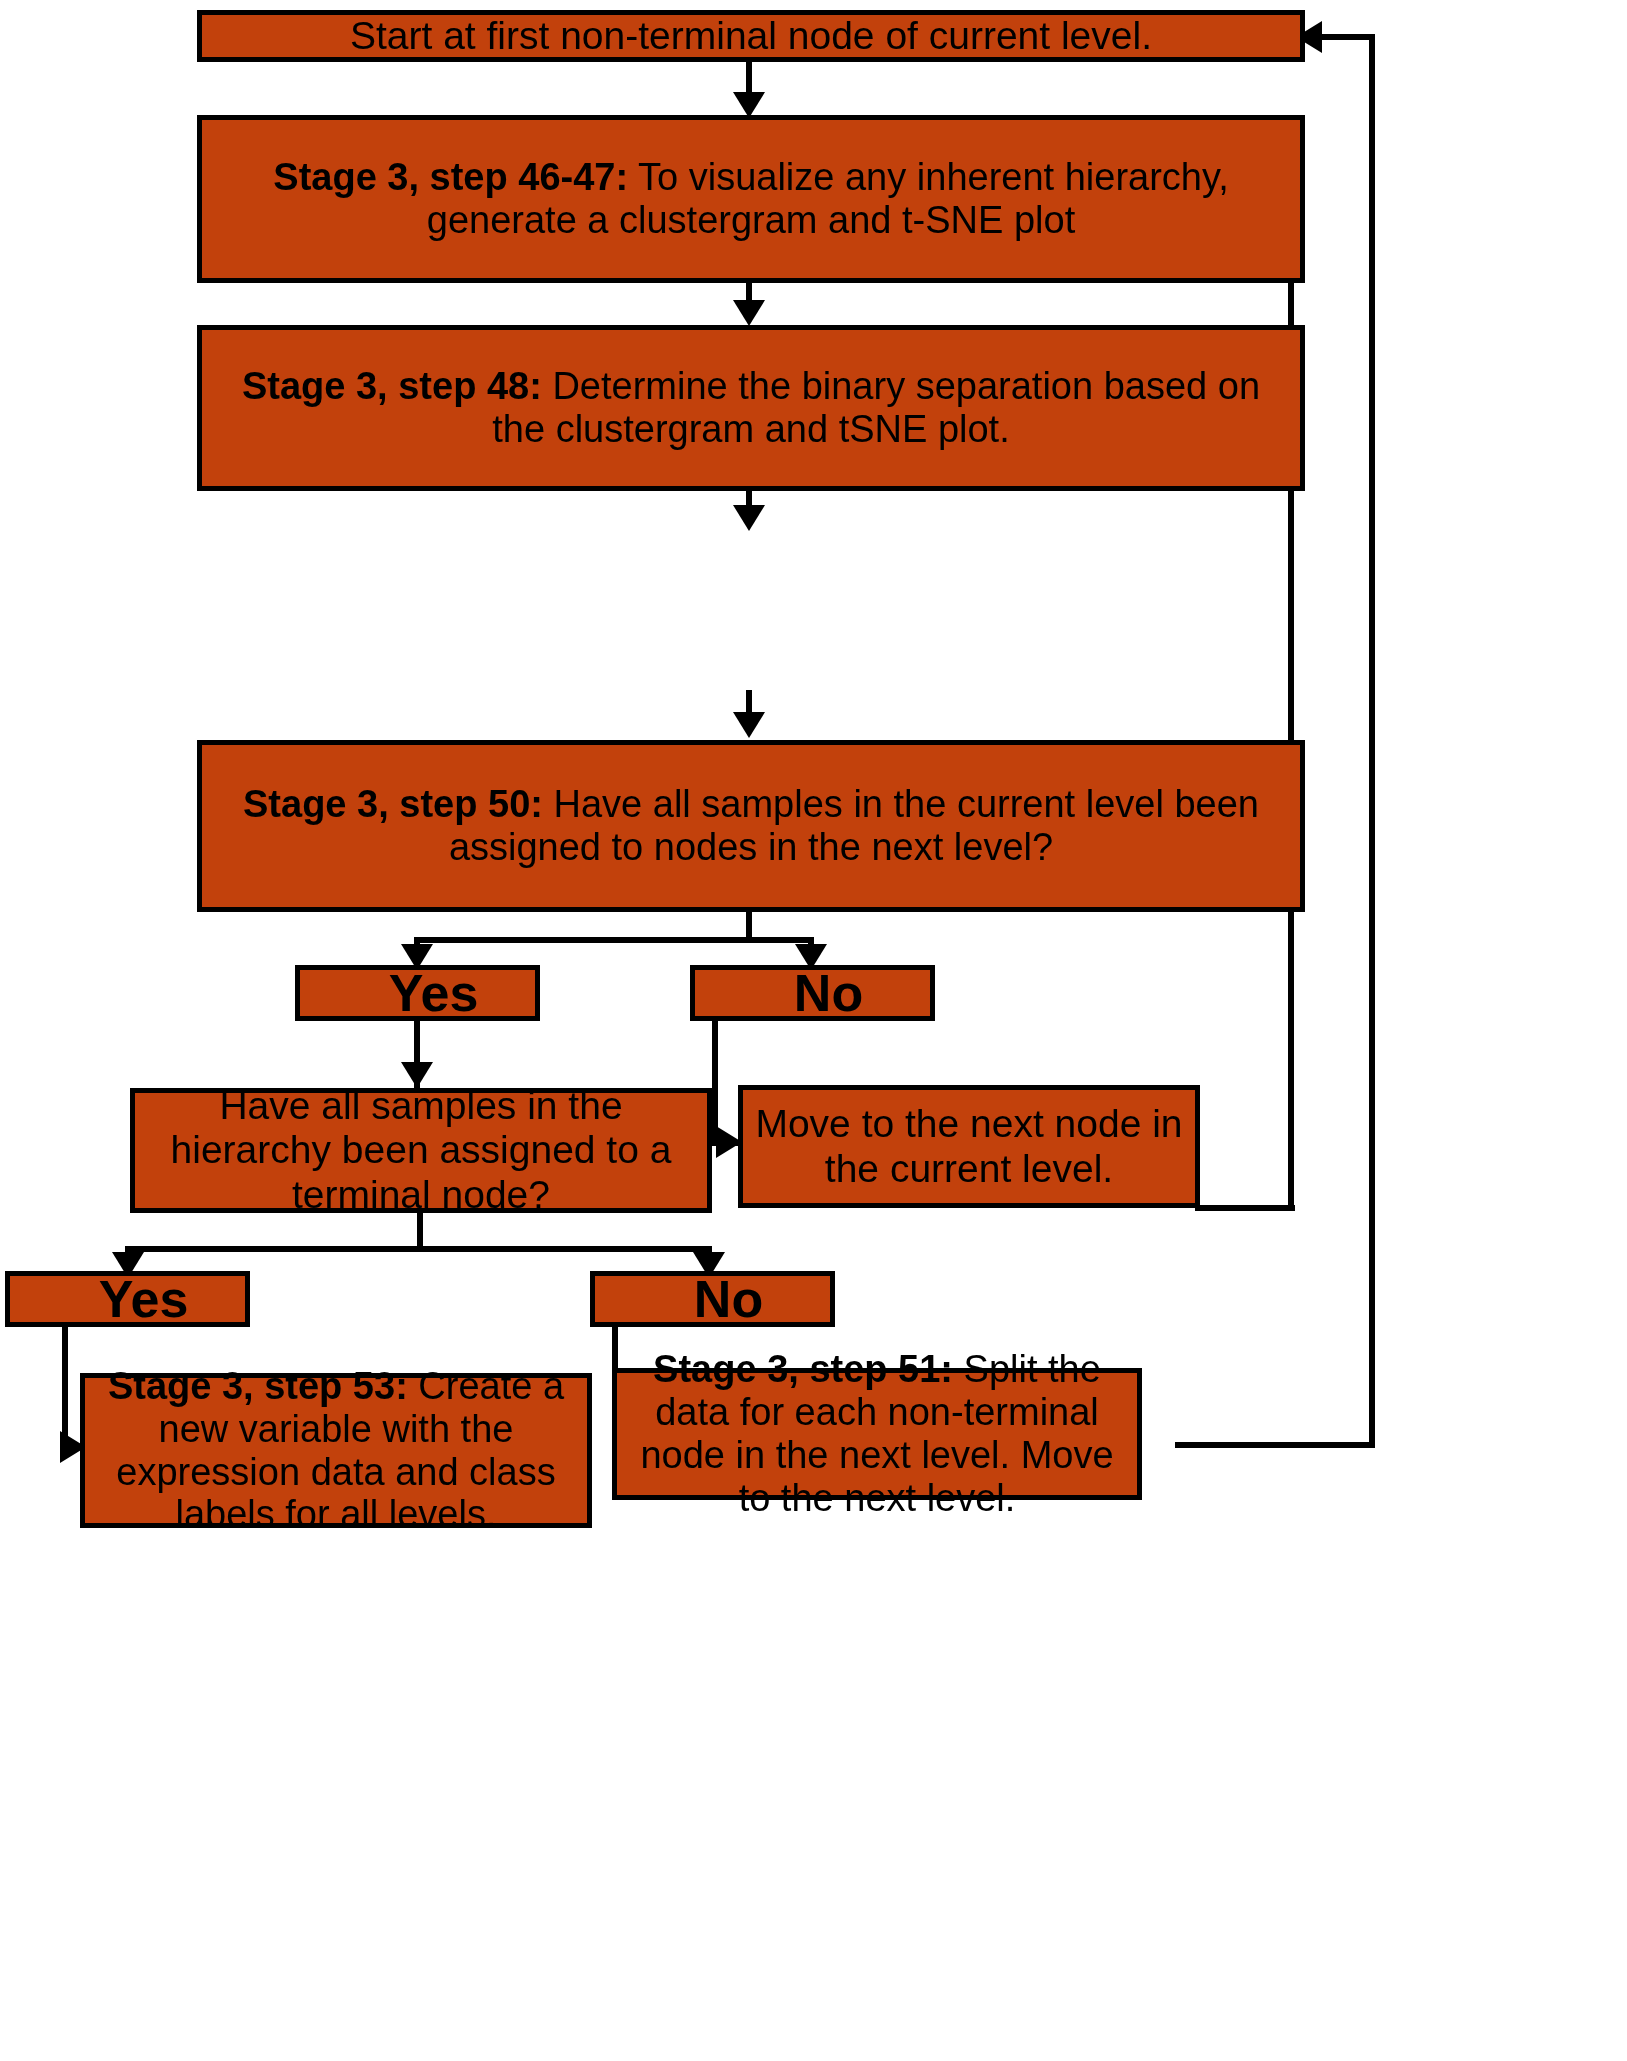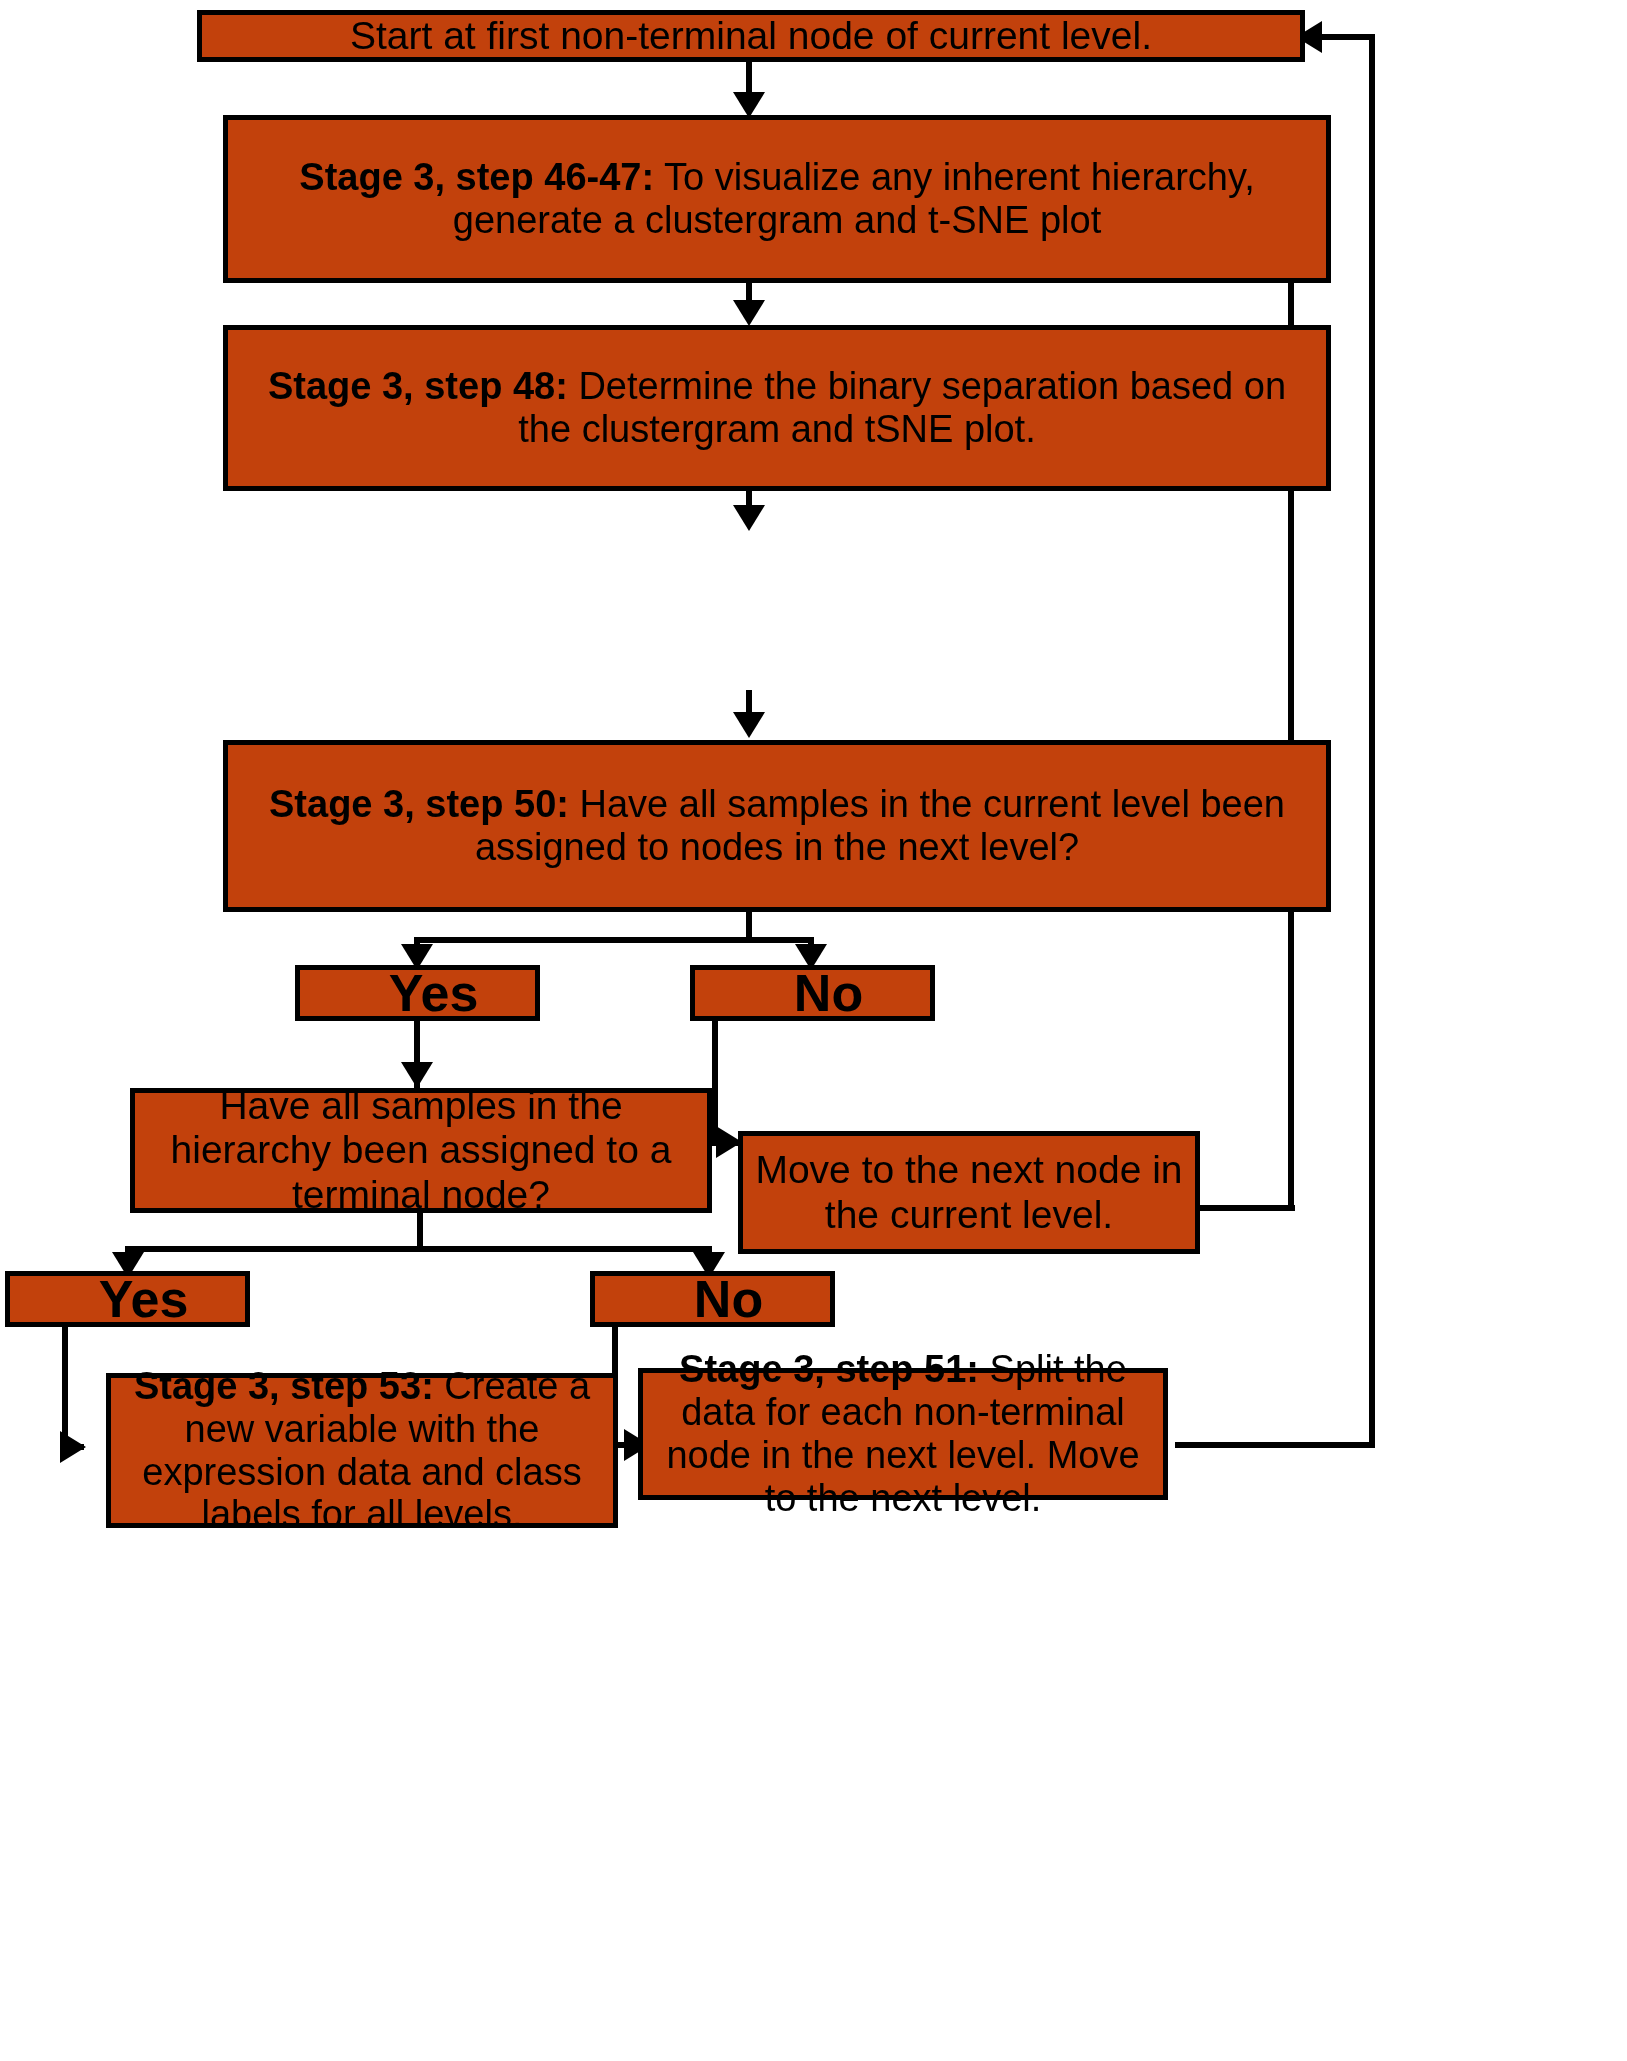--- a/index.html
+++ b/index.html
@@ -27,21 +27,21 @@
     text-align: center;
     line-height: 1.13;
     z-index: 3;
   }
   .node .txt {
     display: block;
     padding: 0 10px;
     width: 100%;
   }
   .big   { font-size: 39px; }
-  .mid   { font-size: 38px; margin-left: 26px; }
+  .mid   { font-size: 38px; }
   .dec   { font-size: 52px; font-weight: bold; padding-left: 32px; }
   .lbl   { font-weight: bold; }
 
   
   .vline, .hline {
     position: absolute;
     background: #000000;
     z-index: 1;
   }
   .vline { width: 6px; }
@@ -150,21 +150,21 @@
   </div>
 
   <div class="node dec" style="left:690px; top:965px; width:245px; height:56px;">
     <span class="txt">No</span>
   </div>
 
   <div class="node big" style="left:130px; top:1088px; width:582px; height:125px;">
     <span class="txt">Have all samples in the hierarchy been assigned to a terminal node?</span>
   </div>
 
-  <div class="node big" style="left:738px; top:1131px; width:462px; height:123px;">
+  <div class="node big" style="left:738px; top:1085px; width:462px; height:123px;">
     <span class="txt">Move to the next node in the current level.</span>
   </div>
 
   <div class="node dec" style="left:5px; top:1271px; width:245px; height:56px;">
     <span class="txt">Yes</span>
   </div>
 
   <div class="node dec" style="left:590px; top:1271px; width:245px; height:56px;">
     <span class="txt">No</span>
   </div>

